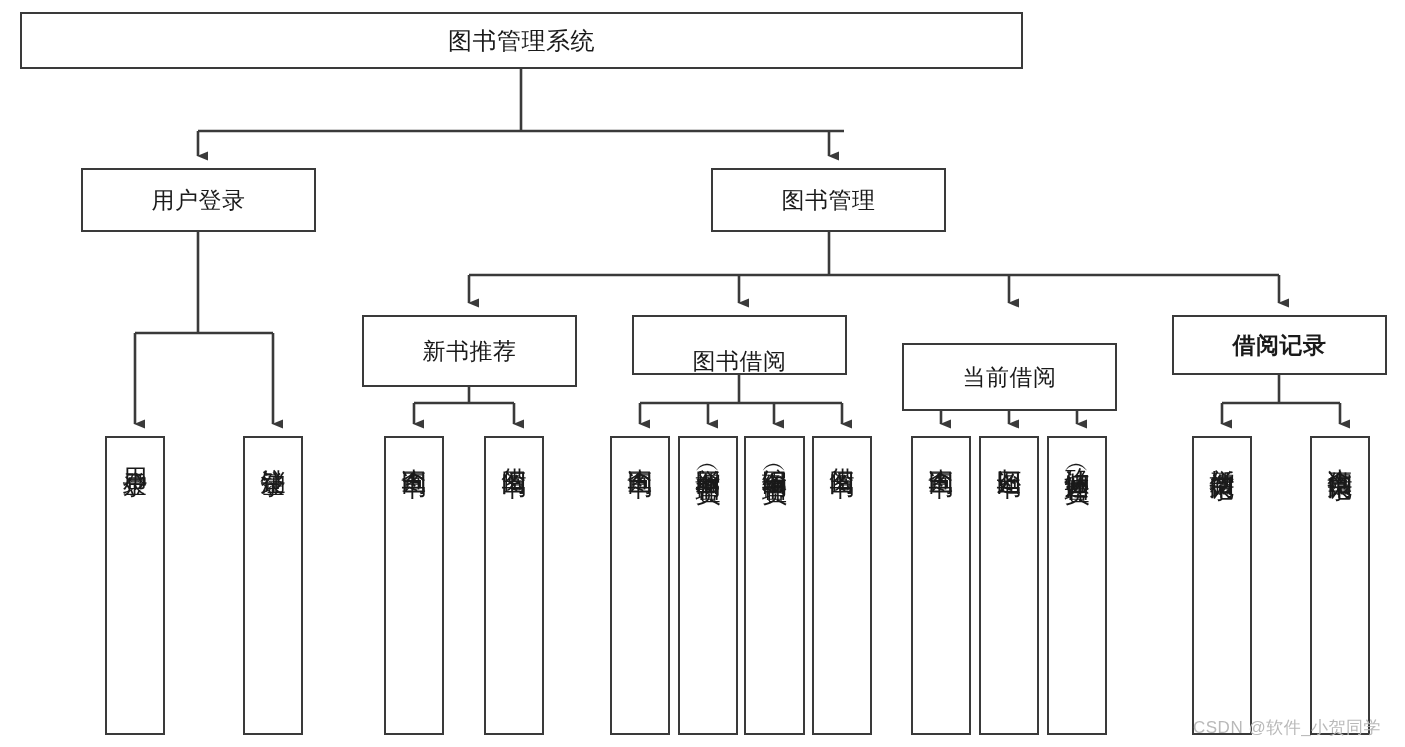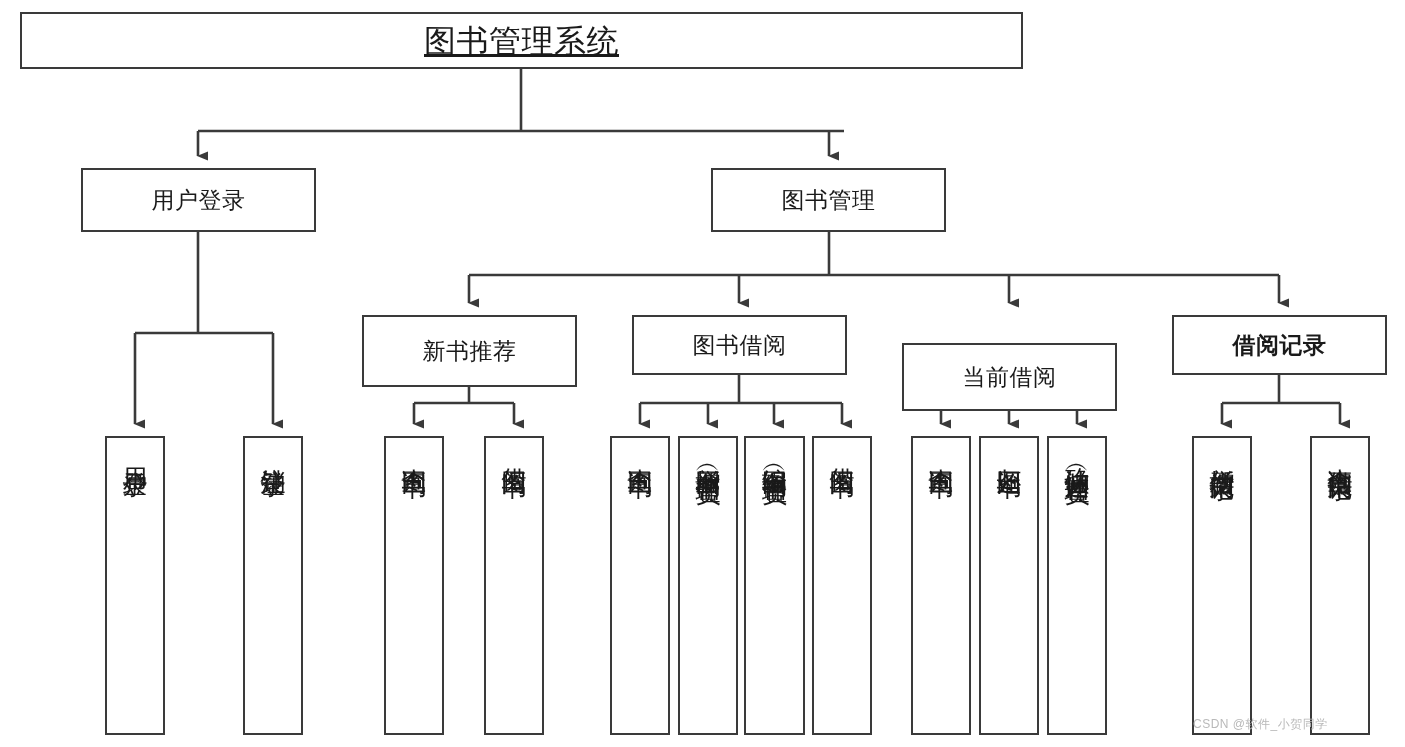--- a/index.html
+++ b/index.html
@@ -39,43 +39,42 @@
     color: #1a1a1a;
     white-space: nowrap;
     letter-spacing: 0.5px;
   }
   
   .node.h .node-label {
     font-size: 23px;
     line-height: 1;
   }
   .node.root .node-label {
-    font-size: 32px;
-    text-decoration: underline;
+    font-size: 24px;
   }
   
   .node.v {
     align-items: flex-start;
     justify-content: center;
     padding-top: 10px;
   }
   .node.v .node-label {
     writing-mode: vertical-rl;
     text-orientation: upright;
     font-size: 25px;
     line-height: 1.08;
     letter-spacing: 2px;
     white-space: nowrap;
     text-align: left;
   }
   .watermark {
     position: absolute;
     z-index: 9;
     color: #b9b9b9;
-    font-size: 12px;
+    font-size: 17px;
     white-space: nowrap;
     letter-spacing: 0.5px;
     pointer-events: none;
   }
 </style>
 </head>
 <body>
 
 <div id="diagram-root">
 
@@ -136,21 +135,21 @@
   <div class="node h" style="left:81px; top:168px; width:235px; height:64px;">
     <span class="node-label">用户登录</span>
   </div>
   <div class="node h" style="left:711px; top:168px; width:235px; height:64px;">
     <span class="node-label">图书管理</span>
   </div>
 
   <div class="node h" style="left:362px; top:315px; width:215px; height:72px;">
     <span class="node-label">新书推荐</span>
   </div>
-  <div class="node h" style="left:632px; top:315px; width:215px; height:60px;">
+  <div class="node h" style="left:632px; top:315px; width:215px; height:60px;align-items:flex-end;">
     <span class="node-label">图书借阅</span>
   </div>
   <div class="node h" style="left:902px; top:315px; width:215px; height:68px;margin-top:28px;">
     <span class="node-label">当前借阅</span>
   </div>
   <div class="node h" style="left:1172px; top:315px; width:215px; height:60px;font-weight:bold;">
     <span class="node-label">借阅记录</span>
   </div>
 
   <div class="node v" style="left:105px; top:436px; width:60px; height:299px;">

